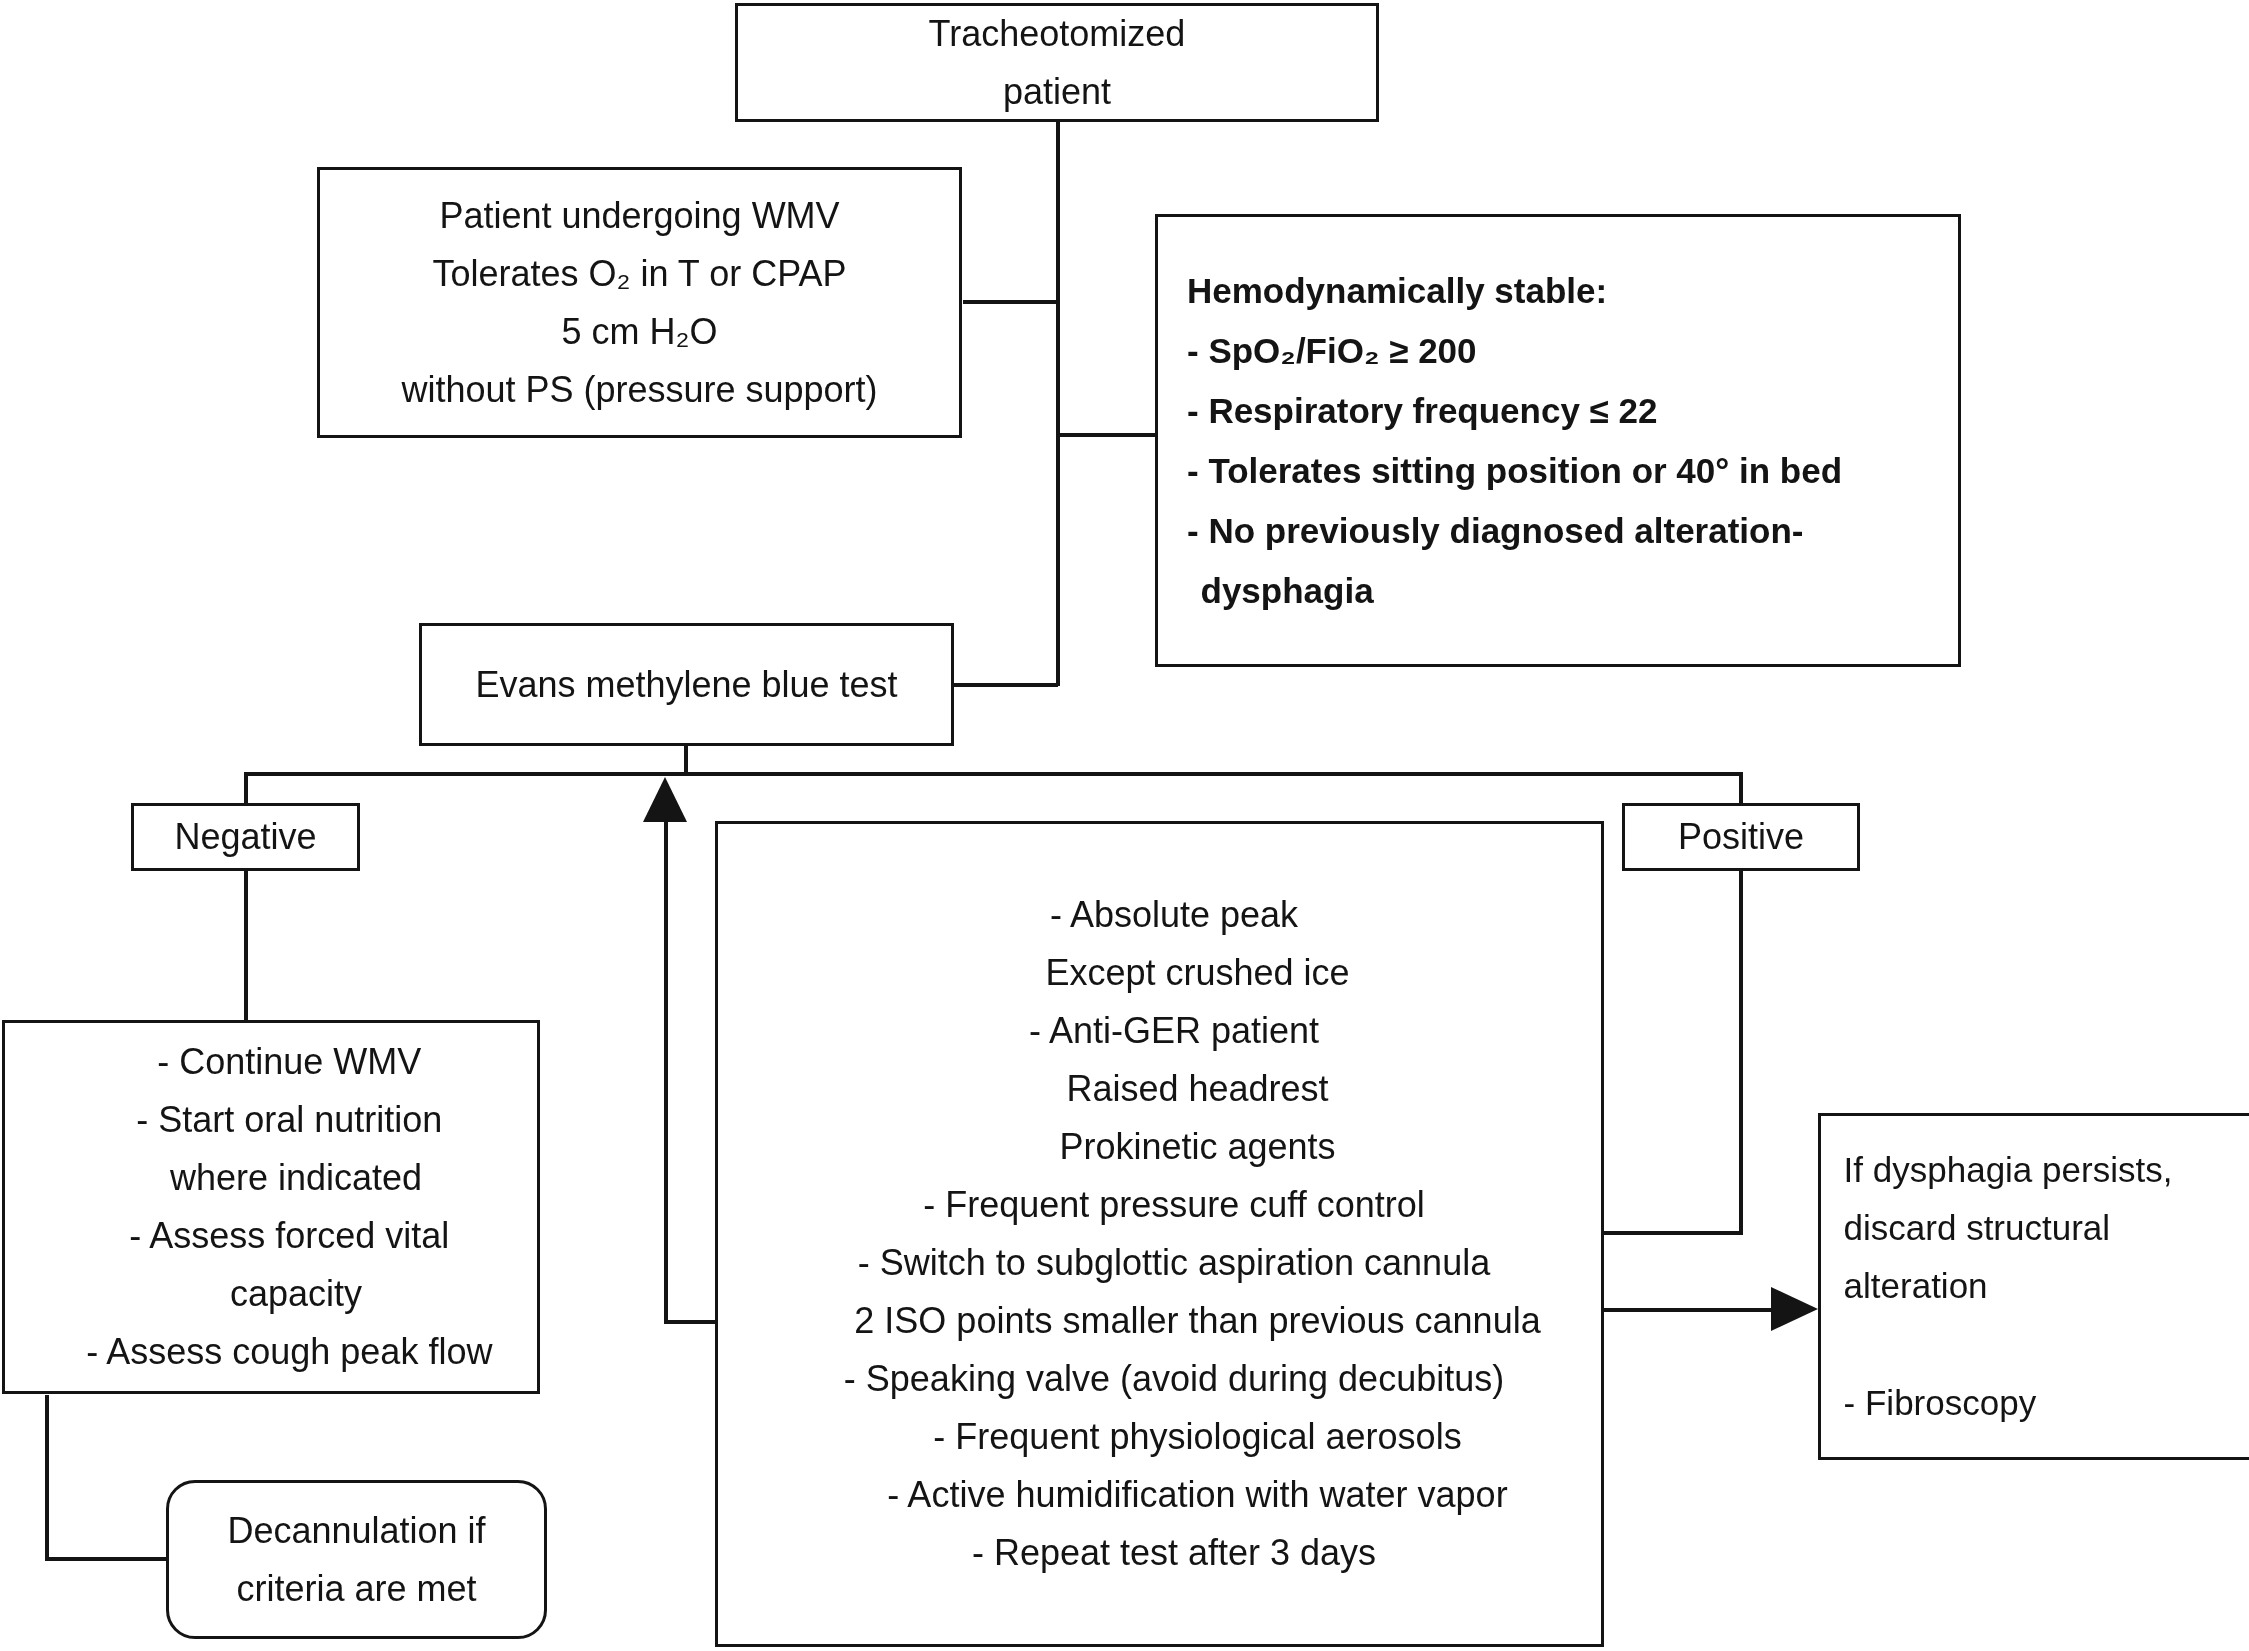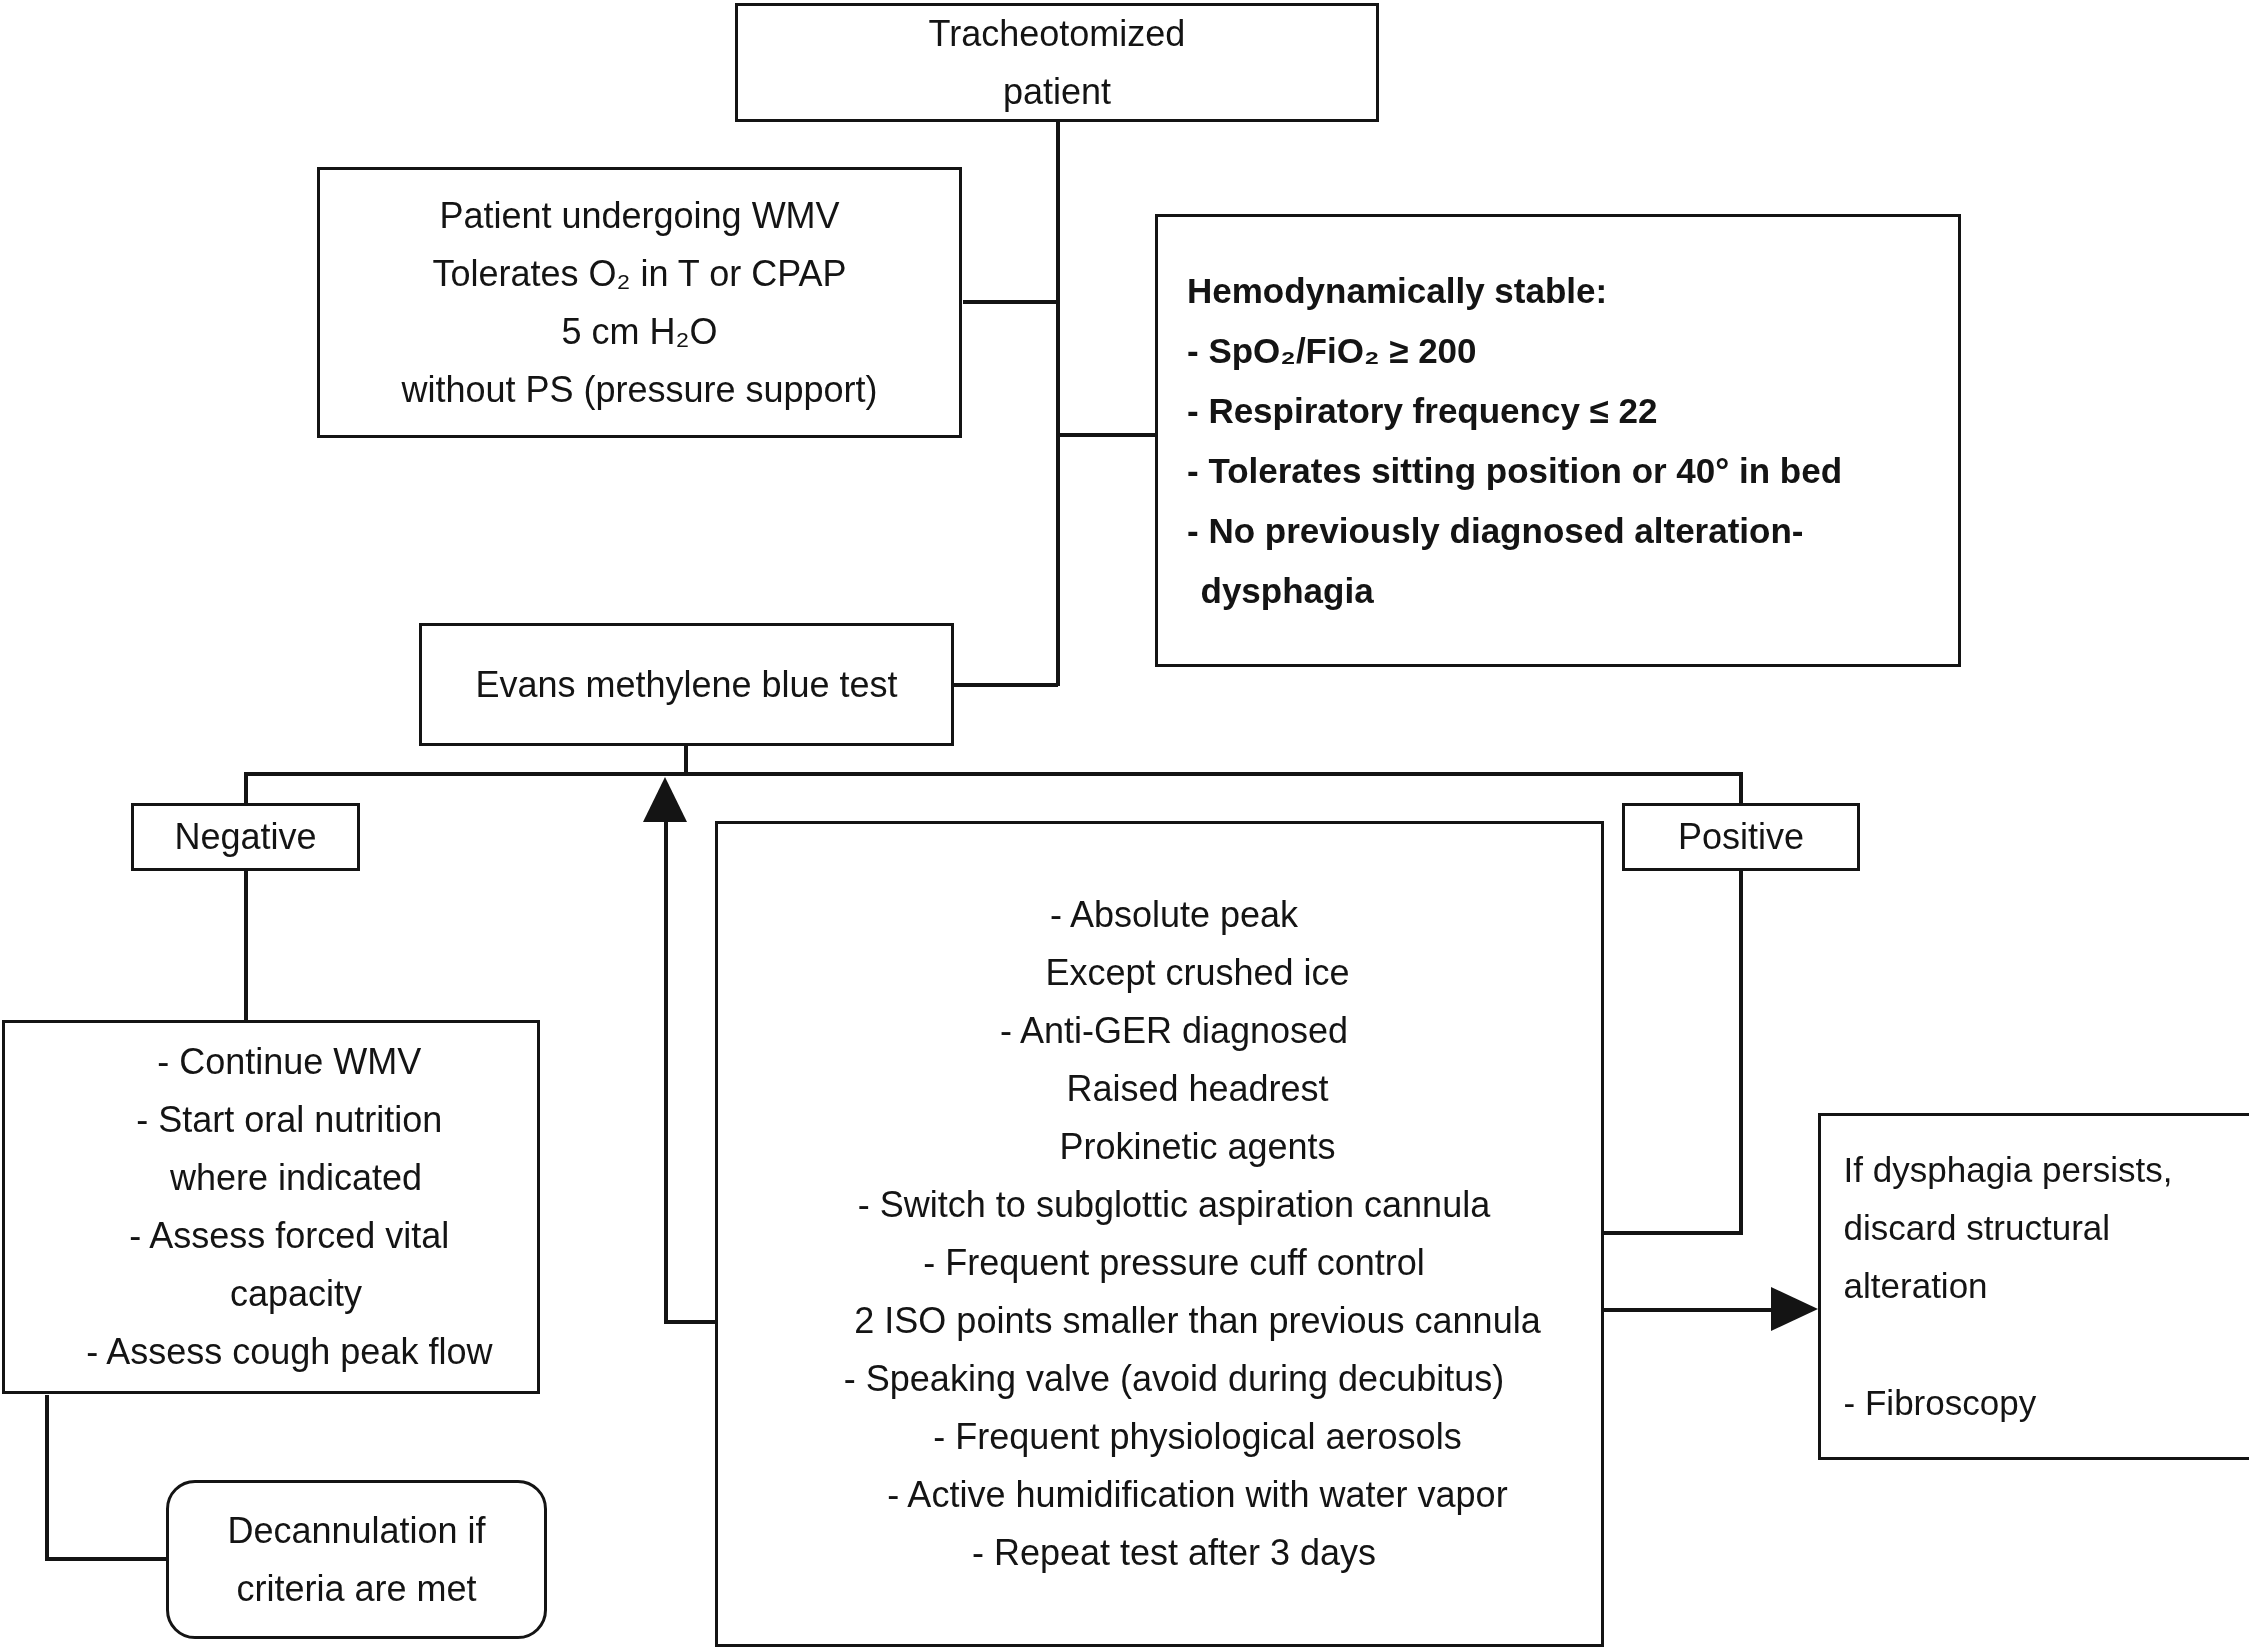--- a/index.html
+++ b/index.html
@@ -89,25 +89,25 @@
   </div>
 
   <div class="box c f48" style="left:166px;top:1480px;width:381px;height:159px;border-radius:29px;">
     <div>Decannulation if</div>
     <div>criteria are met</div>
   </div>
 
   <div class="box l f48" style="left:715px;top:821px;width:889px;height:826px;padding-left:29px;line-height:58px;">
     <div>- Absolute peak</div>
     <div class="ind1">Except crushed ice</div>
-    <div>- Anti-GER diagnosed</div>
+    <div>- Anti-GER patient</div>
     <div class="ind1">Raised headrest</div>
     <div class="ind1">Prokinetic agents</div>
+    <div>- Frequent pressure cuff control</div>
     <div>- Switch to subglottic aspiration cannula</div>
-    <div>- Frequent pressure cuff control</div>
     <div class="ind1">2 ISO points smaller than previous cannula</div>
     <div>- Speaking valve (avoid during decubitus)</div>
     <div class="ind1">- Frequent physiological aerosols</div>
     <div class="ind1">- Active humidification with water vapor</div>
     <div>- Repeat test after 3 days</div>
   </div>
 
   <div class="box l f46" style="left:1818px;top:1113px;width:500px;height:347px;padding-left:22.6px;">
     <div>If dysphagia persists,</div>
     <div>discard structural</div>

